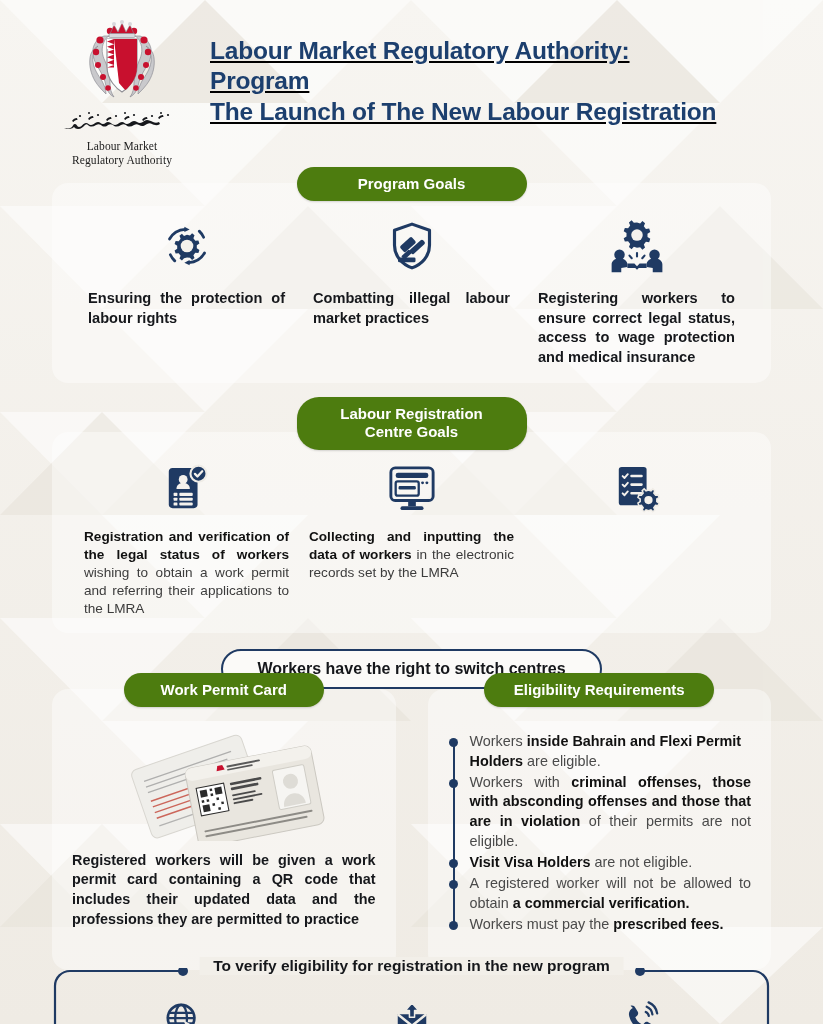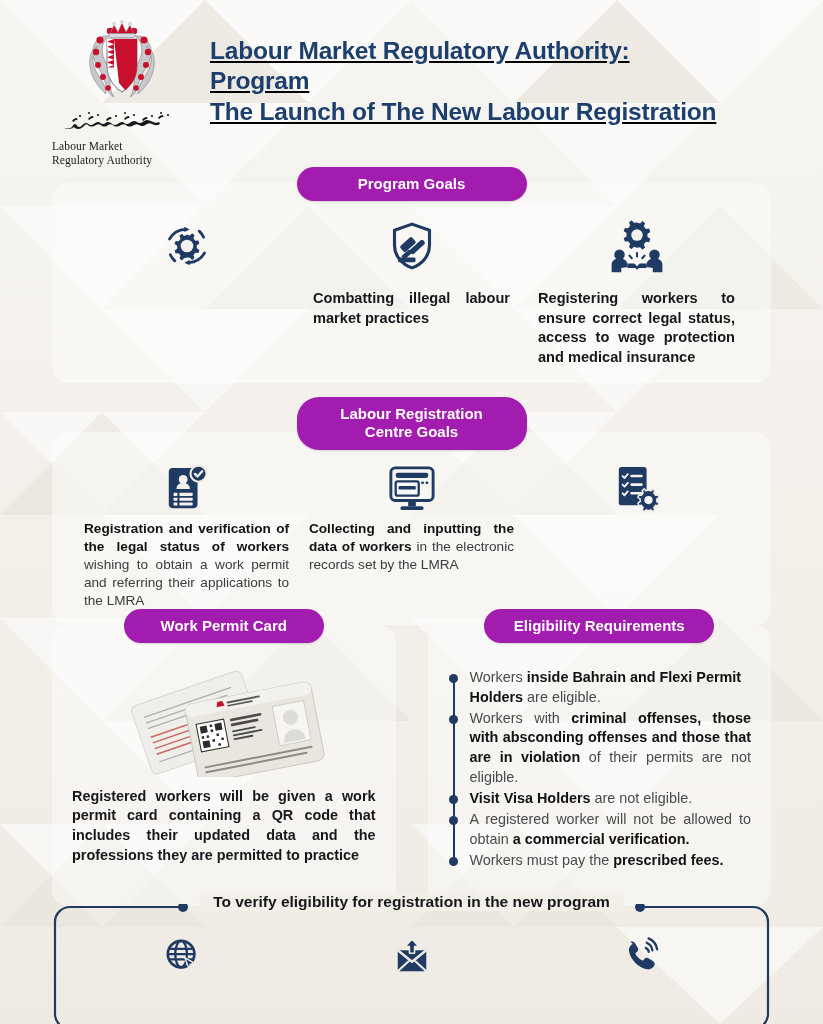--- a/index.html
+++ b/index.html
@@ -9,33 +9,33 @@
     background:#f4f1ec;
     position:relative;
     overflow:hidden;
   }
   
   #bg { position:absolute; inset:0; z-index:0; }
   #page { position:relative; z-index:1; width:823px; height:1024px; }
 
   
   .header { display:flex; align-items:flex-start; padding:14px 24px 0 52px; }
-  .logo { width:140px; flex:0 0 140px; text-align:left; padding-top:4px; }
+  .logo { width:140px; flex:0 0 140px; text-align:center; padding-top:4px; }
   .crest { width:92px; height:88px; margin:0 auto; display:block; }
   .arabic-cal { width:128px; height:30px; margin:2px auto 1px; display:block; }
   .logo-en { font-family:"Liberation Serif", serif; font-size:11.5px; line-height:1.22;
              color:#1b1b1b; letter-spacing:.1px; }
   .title { margin-left:18px; padding-top:22px;text-decoration:underline; }
   .title h1 { color:#1c3f6e; font-size:24.5px; line-height:1.24; font-weight:bold;
               letter-spacing:-.2px; max-width:590px; }
   .title h1 .ln { display:block; }
 
   
   .pill {
-    background:#a21caf; color:#fff; font-weight:bold; text-align:center;
+    background:#4d7c0f; color:#fff; font-weight:bold; text-align:center;
     border-radius:22px; padding:8px 26px; font-size:15px; line-height:1.22;
     box-shadow:0 1px 2px rgba(0,0,0,.15);
   }
   .panel {
     background:rgba(255,255,255,.42);
     border-radius:16px;
   }
   .sect { position:relative; }
   .pill-wrap { display:flex; justify-content:center; position:relative; z-index:3; }
 
@@ -43,21 +43,21 @@
   .goals-panel { margin:-18px 52px 0 52px; padding:32px 22px 16px; display:flex; }
   .goal { flex:1; padding:0 14px; }
   .goal .ic { height:62px; display:flex; align-items:center; justify-content:center; }
   .goal .tx { margin-top:12px; font-size:14.6px; line-height:1.33; font-weight:bold;
               color:#16181c; text-align:justify; }
 
   
   .roles-panel { margin:-18px 52px 0 52px; padding:30px 22px 14px; display:flex; }
   .role { flex:1; padding:0 10px; }
   .role .ic { height:54px; display:flex; align-items:center; justify-content:center; }
-  .role .tx { margin-top:4px; font-size:13.6px; line-height:1.34; color:#3c3c3c;
+  .role .tx { margin-top:12px; font-size:13.6px; line-height:1.34; color:#3c3c3c;
               text-align:justify; }
   .role .tx b { color:#111; }
 
   
   .switch-row { display:flex; justify-content:center; margin-top:16px; }
   .switch-pill {
     background:#fbfaf8; border:2.2px solid #1f3a63; border-radius:24px;
     padding:9px 34px; font-size:16px; font-weight:bold; color:#15171b;
   }
 
@@ -242,20 +242,21 @@
             <path d="M29 10l6 3-6 3z" fill="#1f3a63"></path>
             <path d="M35 54l-6-3 6-3z" fill="#1f3a63"></path>
             <g fill="none" stroke="#1f3a63" stroke-width="3.2" stroke-linecap="round">
               <path d="M13 42a22 22 0 0 0 5 7"></path>
                 <path d="M51 22a22 22 0 0 0-5-7"></path>
             </g>
             <path d="M32 19l3.4 1.1 2.4-2.6 2.8 2.3-1.3 3.3 2.2 2.9 3.5-.4 1.2 3.5-3 1.9v3.6l3 1.9-1.2 3.5-3.5-.4-2.2 2.9 1.3 3.3-2.8 2.3-2.4-2.6L32 45l-3.4 1.1-2.4 2.6-2.8-2.3 1.3-3.3-2.2-2.9-3.5.4-1.2-3.5 3-1.9v-3.6l-3-1.9 1.2-3.5 3.5.4 2.2-2.9-1.3-3.3 2.8-2.3 2.4 2.6z" fill="#1f3a63"></path>
             <circle cx="32" cy="32" r="7.2" fill="#f4f1ec"></circle>
           </svg>
         </div>
+        <div class="tx">Ensuring the protection of labour rights</div>
       </div>
 
       <div class="goal">
         <div class="ic">
           <svg width="56" height="56" viewBox="0 0 64 64">
             <path d="M32 7l20 7v17c0 13-9 22-20 26C21 53 12 44 12 31V14z" fill="none" stroke="#1f3a63" stroke-width="3.6" stroke-linejoin="round"></path>
             <g fill="#1f3a63">
               <rect x="18" y="26" width="18" height="9" rx="2" transform="rotate(-42 27 30)"></rect>
               <rect x="28" y="30" width="20" height="6.2" rx="2" transform="rotate(-42 38 33)"></rect>
               <rect x="16" y="45" width="20" height="5.6" rx="1.6"></rect>
@@ -359,20 +360,23 @@
             </g>
             <path d="M36 27l2.6.9 1.9-2 2.1 1.8-1 2.5 1.8 2.3 2.7-.3.9 2.7-2.3 1.5v2.8l2.3 1.5-.9 2.7-2.7-.3-1.8 2.3 1 2.5-2.1 1.8-1.9-2-2.6.9-2.6-.9-1.9 2-2.1-1.8 1-2.5-1.8-2.3-2.7.3-.9-2.7 2.3-1.5v-2.8l-2.3-1.5.9-2.7 2.7.3 1.8-2.3-1-2.5 2.1-1.8 1.9 2z" fill="#1f3a63" stroke="#efece6" stroke-width="1.6"></path>
             <circle cx="36" cy="37.5" r="4.3" fill="#f4f1ec"></circle>
           </svg>
         </div>
       </div>
 
     </div>
   </div>
 
+  <div class="switch-row">
+    <div class="switch-pill">Workers have the right to switch centres</div>
+  </div>
 
   <div class="two-col">
 
     <div class="col">
       <div class="pill-wrap">
         <div class="pill" style="min-width:200px">Work Permit Card</div>
       </div>
       <div class="panel col-panel">
         <div class="card-img">
           <svg width="215" height="118" viewBox="0 0 215 118">

